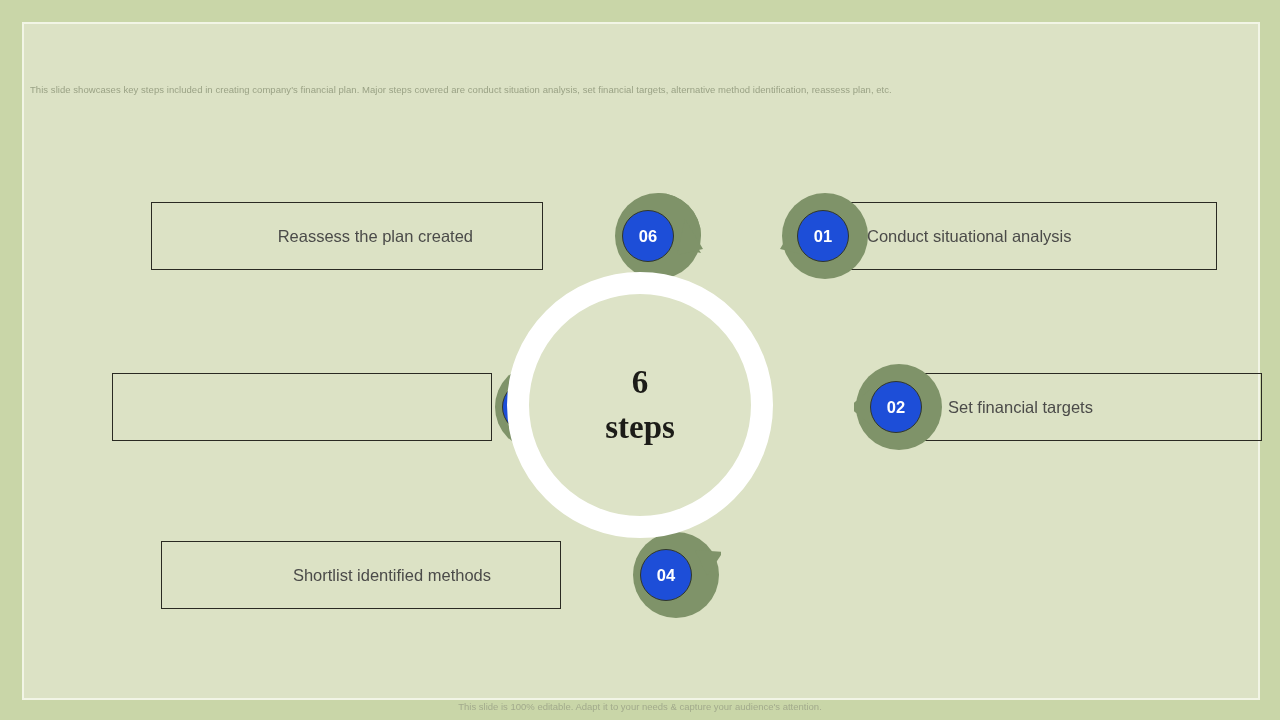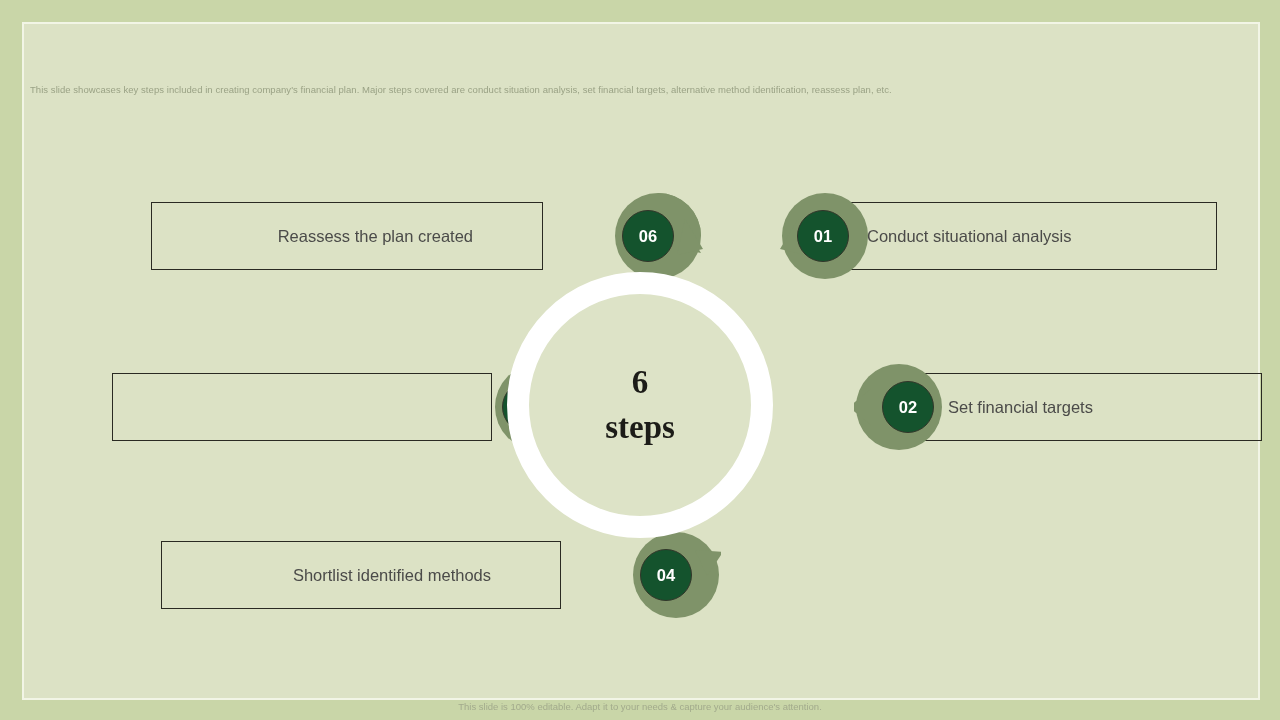--- a/index.html
+++ b/index.html
@@ -126,21 +126,21 @@
     z-index: 3;
   }
   .petal svg { display: block; }
 
   .num-circle {
     position: absolute;
     width: 52px;
     height: 52px;
     top: 19px;
     border-radius: 50%;
-    background: #14532d;
+    background: #1d4ed8;
     border: 1.4px solid #31372a;
     box-sizing: border-box;
     display: flex;
     align-items: center;
     justify-content: center;
     color: #ffffff;
     font-size: 16.5px;
     font-weight: bold;
     z-index: 4;
   }
@@ -167,21 +167,21 @@
 
   
   #row-01 { left: 736px; top: 191px; width: 440px; }
   #row-01 .petal      { left: 0; }
   #row-01 .num-circle { left: 17px; }
   #row-01 .step-box   { left: 52px; width: 385px; }
   #row-01 .step-label { left: 52px; width: 385px; justify-content: flex-start; padding-left: 35px; box-sizing: border-box; }
 
   #row-02 { left: 810px; top: 362px; width: 408px; }
   #row-02 .petal      { left: 0; }
-  #row-02 .num-circle { left: 28px; }
+  #row-02 .num-circle { left: 16px; }
   #row-02 .step-box   { left: 70px; width: 338px; }
   #row-02 .step-label { left: 70px; width: 338px; justify-content: flex-start; padding-left: 24px; box-sizing: border-box; }
 
   #row-03 { left: 723px; top: 530px; width: 452px; }
   #row-03 .petal      { left: 0; }
   #row-03 .num-circle { left: 28px; }
   #row-03 .step-box   { left: 70px; width: 382px; }
   #row-03 .step-label { left: 70px; width: 382px; justify-content: flex-start; padding-left: 24px; box-sizing: border-box; }
 </style>
 </head>

